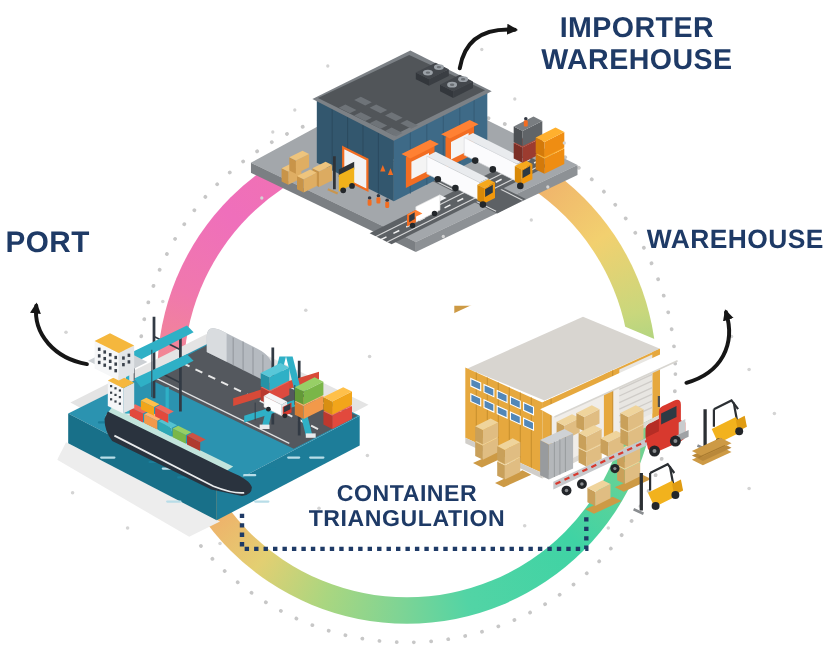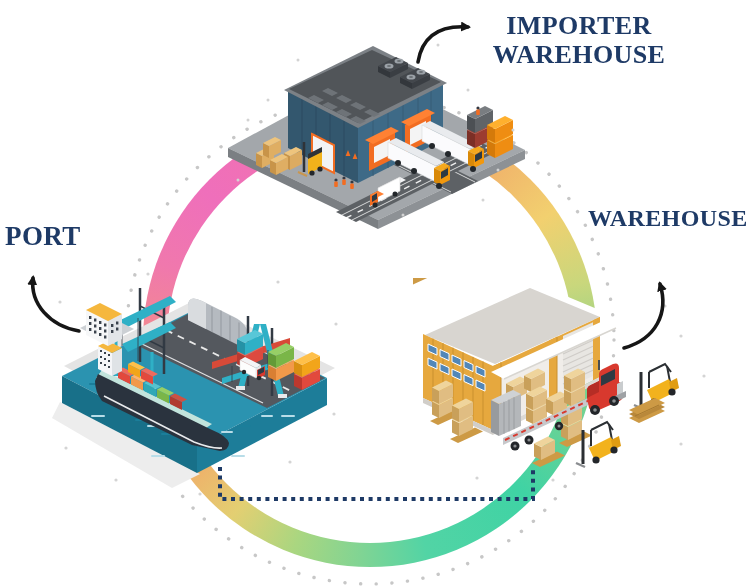--- a/index.html
+++ b/index.html
@@ -3,40 +3,40 @@
 <meta charset="utf-8">
 <style>
   :root{
     --navy:#1e3a66; --arrow:#161616; --dot-gray:#c7c7c7; --bg:#ffffff;
     --ring-salmon:#f28478; --ring-yellow:#f2d06f; --ring-green:#8bd189;
     --ring-teal:#3fd3a4; --ring-lime:#aad680; --ring-orange:#f5a166; --ring-pink:#ef6fbb;
   }
   *{margin:0;padding:0;box-sizing:border-box}
   html,body{width:749px;height:587px;background:var(--bg);overflow:hidden}
   #stage{position:relative;width:749px;height:587px;background:var(--bg);
-    font-family:Liberation Serif, serif;}
+    font-family:Liberation Sans, sans-serif;}
   .ring{position:absolute;left:143px;top:113px;width:454px;height:454px;border-radius:50%;z-index:1;
     background:conic-gradient(from 0deg,
       var(--ring-salmon) 8deg,#f0b36b 35deg,var(--ring-yellow) 55deg,#c9d77c 75deg,
       var(--ring-green) 95deg,var(--ring-teal) 135deg,#52d4a5 165deg,#7fd494 182deg,
       var(--ring-lime) 200deg,#e3cf72 218deg,var(--ring-orange) 242deg,#f28a8e 270deg,
       #f078ad 290deg,var(--ring-pink) 312deg,#f172b0 338deg,#f27f90 352deg,var(--ring-salmon) 360deg);}
   .ring-hole{position:absolute;left:167px;top:137px;width:406px;height:406px;border-radius:50%;
     background:var(--bg);z-index:1;}
   .layer{position:absolute;left:0;top:0;width:749px;height:587px;}
   .z1{z-index:1}.z3{z-index:3}
   .scene{position:absolute;z-index:2}
   #scene-importer{left:228px;top:30px;width:300px;height:200px}
   #scene-port{left:52px;top:266px;width:290px;height:235px}
   #scene-exporter{left:413px;top:278px;width:300px;height:210px}
   .node-label{position:absolute;z-index:4;color:var(--navy);font-weight:700;
     text-align:center;letter-spacing:.4px;line-height:1.12;}
   #label-importer{left:488px;top:11px;width:182px;font-size:26px}
   #label-exporter{left:588px;top:205px;width:158px;font-size:24px}
-  #label-port{left:5px;top:221px;width:110px;font-size:27px;text-align:left}
+  #label-port{left:5px;top:205px;width:110px;font-size:27px;text-align:left}
   #label-center{left:250px;top:437px;width:240px;font-size:21px;line-height:1.1;z-index:4;
     position:absolute;color:var(--navy);font-weight:700;text-align:center;letter-spacing:.5px;}
   .lbl-line{display:block}
 </style>
 </head>
 <body>
 
 <div id="stage">
 
   <div class="ring"></div>
@@ -569,14 +569,18 @@
   <div class="node-label" id="label-importer">
     <span class="lbl-line">IMPORTER</span>
     <span class="lbl-line">WAREHOUSE</span>
   </div>
   <div class="node-label" id="label-exporter">
     <span class="lbl-line">WAREHOUSE</span>
   </div>
   <div class="node-label" id="label-port">
     <span class="lbl-line">PORT</span>
   </div>
+  <div id="label-center">
+    <span class="lbl-line">CONTAINER</span>
+    <span class="lbl-line">TRIANGULATION</span>
+  </div>
 
 </div>
 
 </body></html>

